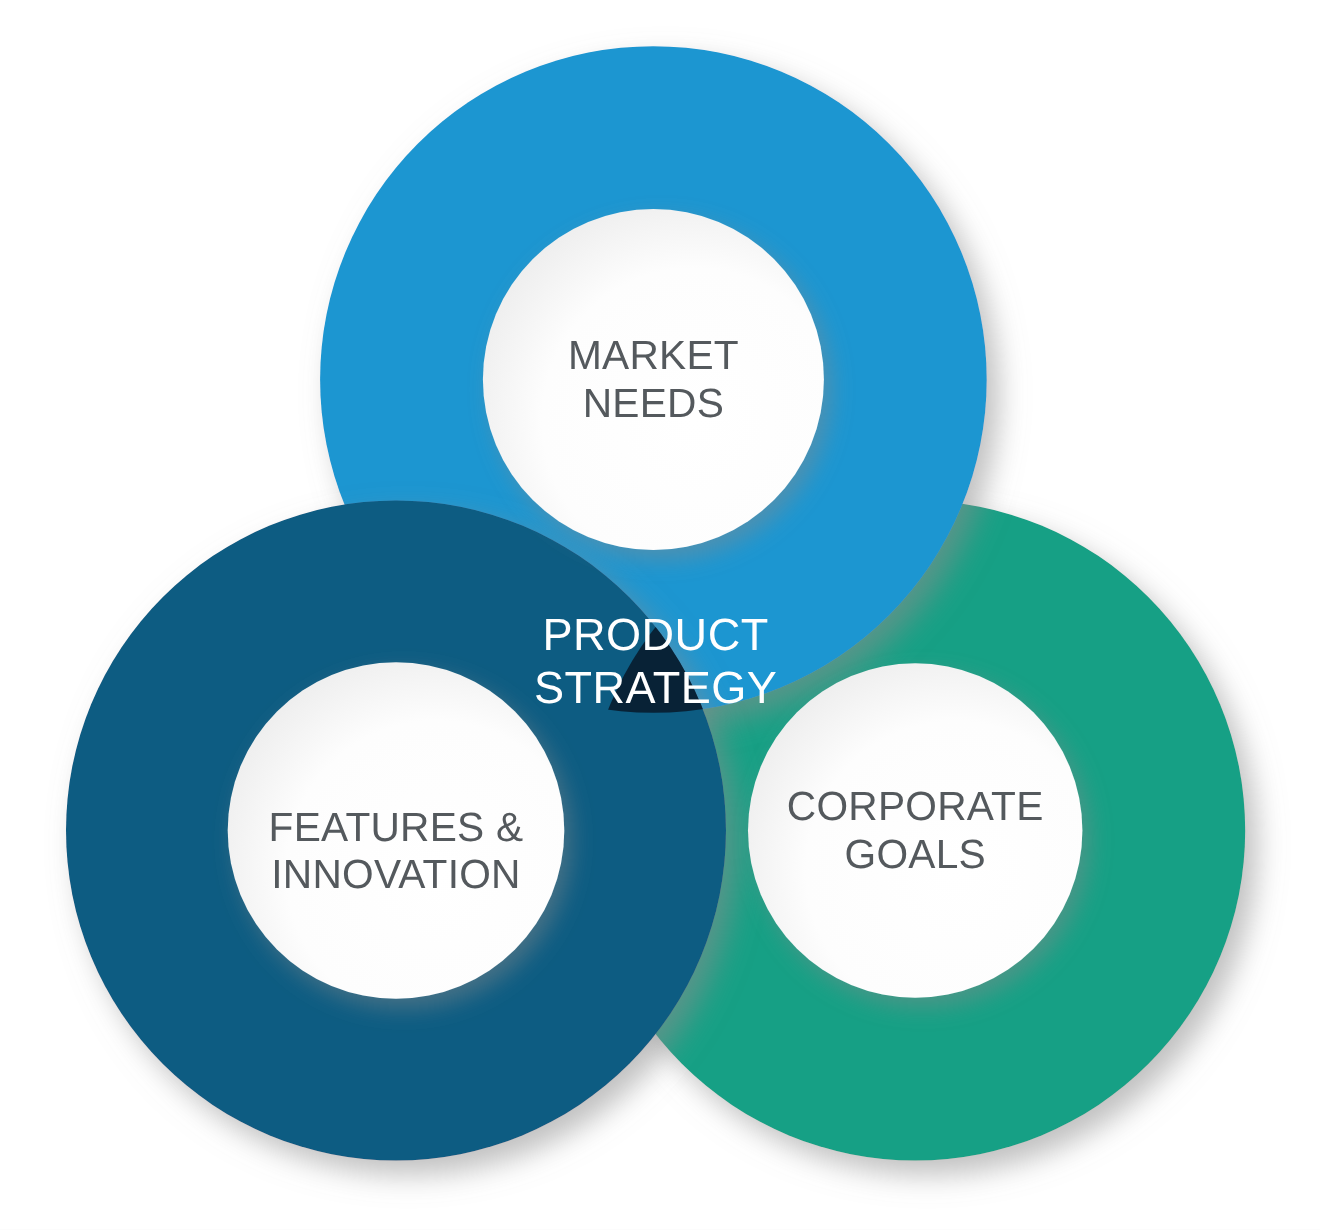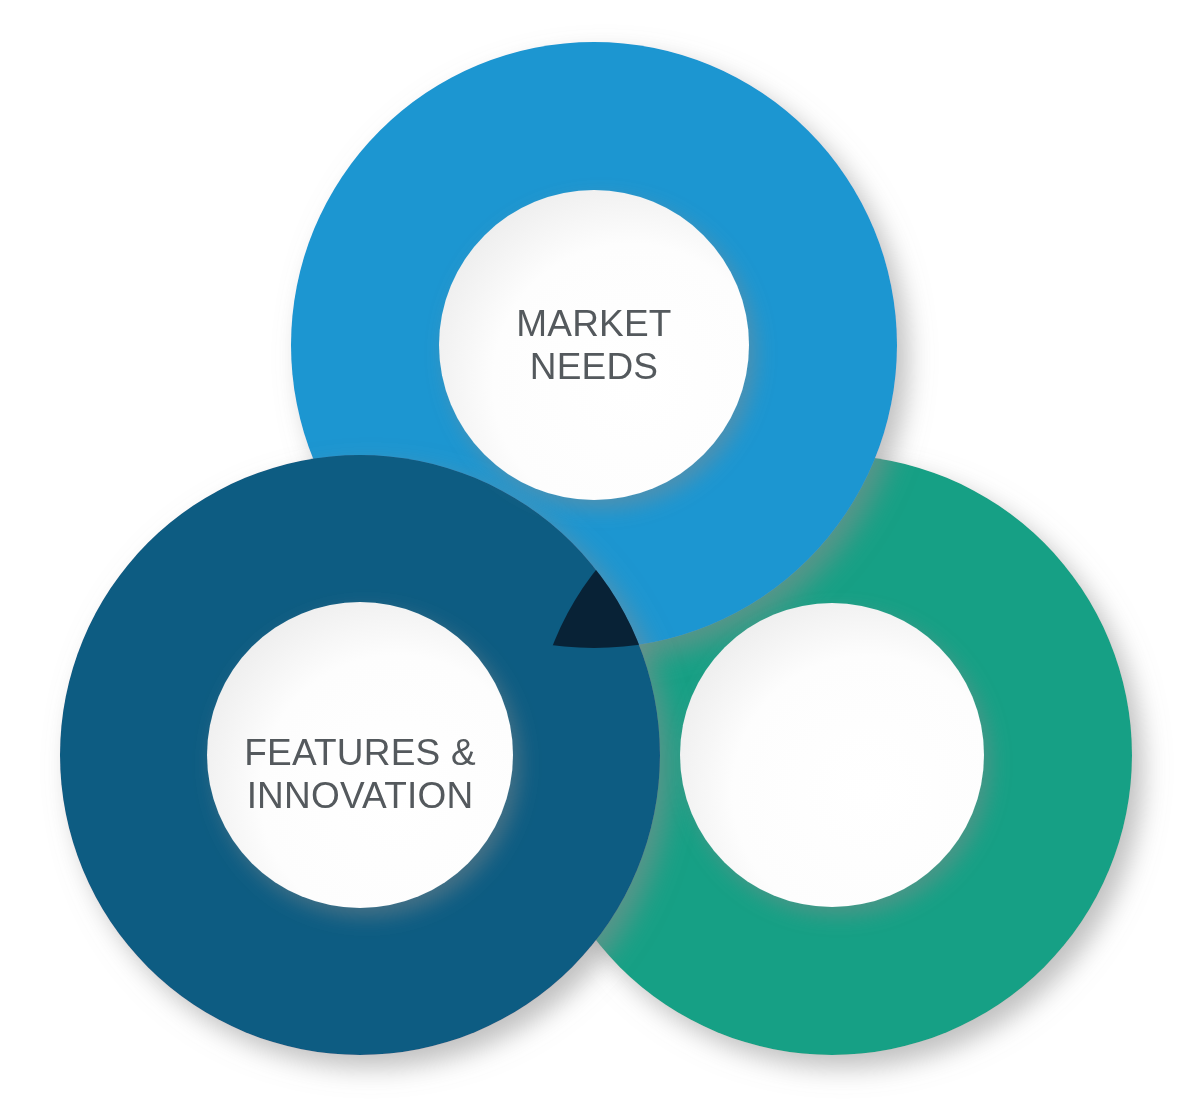--- a/index.html
+++ b/index.html
@@ -129,16 +129,20 @@
   </svg>
 
   <div class="label-layer">
 
     <div class="node-label outer" id="label-market-needs" style="left: 594px; top: 345px; color: rgb(84, 89, 93);">MARKET
 NEEDS</div>
 
     <div class="node-label outer" id="label-features" style="left: 360px; top: 755px; color: rgb(84, 89, 93);">FEATURES &amp;
 INNOVATION</div>
 
+    <div class="node-label outer" id="label-corporate-goals" style="left: 832px; top: 755px; color: rgb(84, 89, 93);">CORPORATE
+GOALS</div>
 
+    <div class="node-label center" id="label-product-strategy" style="color: rgb(255, 255, 255);">PRODUCT
+STRATEGY</div>
   </div>
 
 </div>
 
 </body></html>

